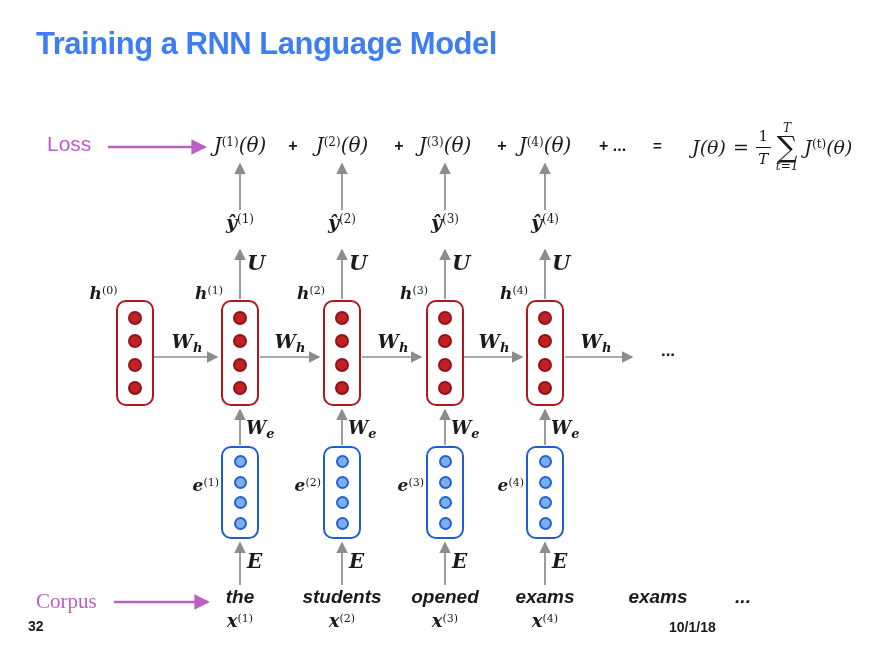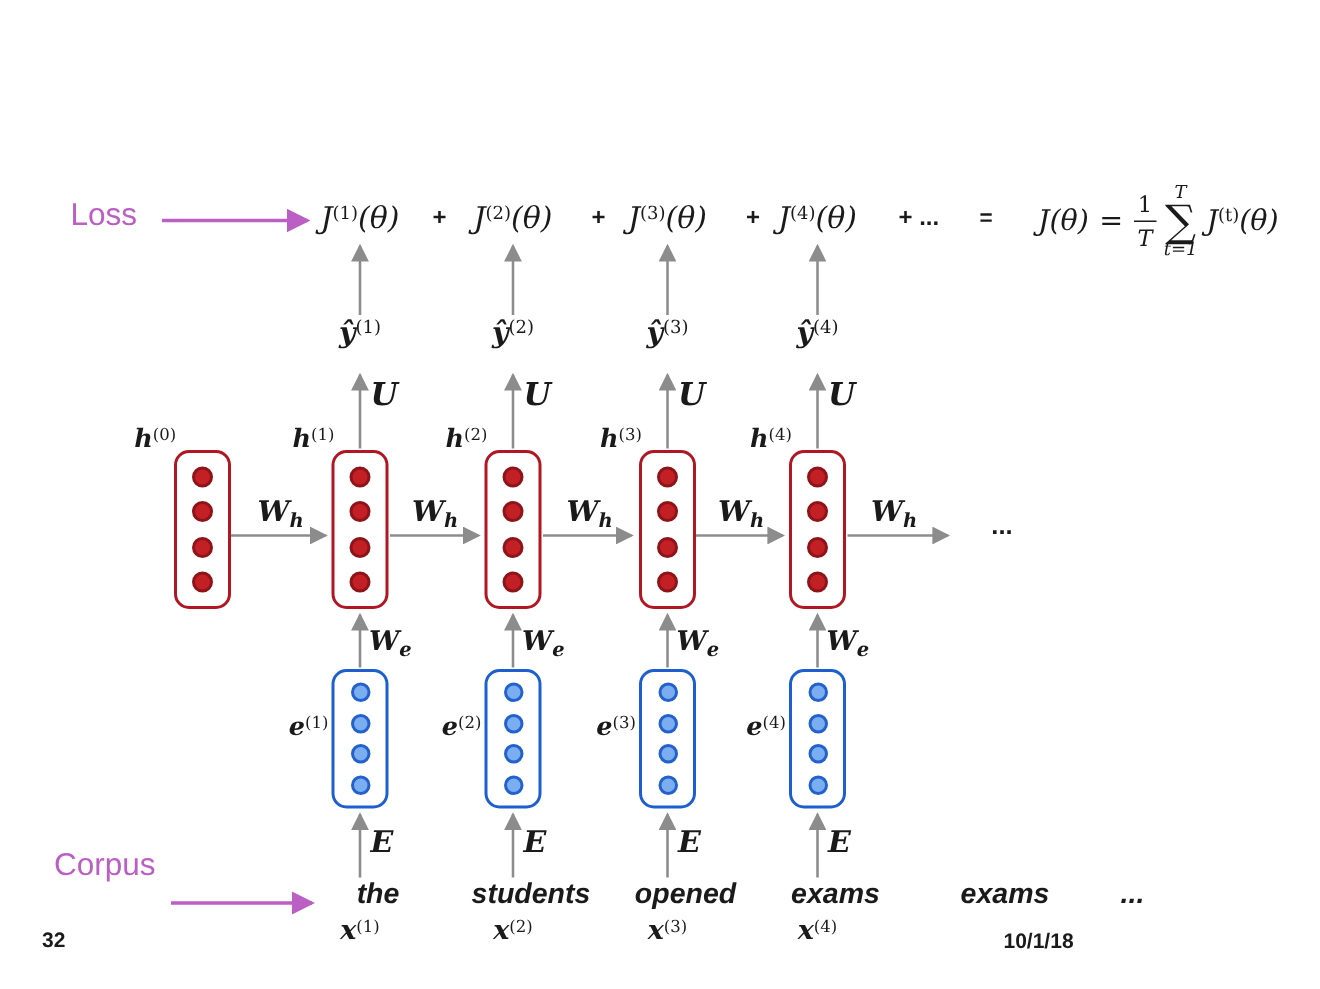--- a/index.html
+++ b/index.html
@@ -8,21 +8,21 @@
     font-family:"Liberation Sans", sans-serif; color:#1a1a1a; overflow:hidden;
   }
   
   .title {
     position:absolute; left:36px; top:26px; font-size:31px; font-weight:bold;
     color:#3f7df2; letter-spacing:-0.5px; margin:0;
   }
   
   .anno { position:absolute; color:#bb5fc4; font-size:21px; }
   .loss-label { left:47px; top:132px; }
-  .corpus-label { left:36px; top:565px; }
+  .corpus-label { left:36px; top:589px;font-family:Liberation Serif, serif; }
   
   .ser  { font-family:"DejaVu Serif", serif; }
   .it   { font-family:"DejaVu Serif", serif; font-style:italic; }
   .bi   { font-family:"DejaVu Serif", serif; font-style:italic; font-weight:bold; }
   sup.m { font-family:"DejaVu Serif", serif; font-style:normal; font-weight:normal; font-size:12px; vertical-align:6px; }
   sub.m { font-family:"DejaVu Serif", serif; font-style:italic; font-weight:bold; font-size:13px; vertical-align:-4px; }
   sup.s { font-family:"DejaVu Serif", serif; font-style:normal; font-weight:normal; font-size:11px; vertical-align:5px; }
   
   .jterm { position:absolute; top:133px; transform:translateX(-50%); font-size:20px; white-space:nowrap; }
   .plus  { position:absolute; top:137px; transform:translateX(-50%); font-size:16px; font-weight:bold; }
@@ -37,21 +37,21 @@
   .sum .lim { font-size:12px; }
   .sum .sigma { font-family:"DejaVu Serif", serif; font-size:29px; line-height:0.9; }
   
   .col { position:absolute; top:0; width:0; height:659px; }
   .yhat   { position:absolute; top:211px; transform:translateX(-50%); font-size:19px; white-space:nowrap; }
   .ulabel { position:absolute; top:250px; left:7px; font-size:21px; }
   .hlabel { position:absolute; top:283px; left:-17px; transform:translateX(-100%); font-size:17px; white-space:nowrap;text-align:center; }
   .welabel{ position:absolute; top:417px; left:6px; font-size:18px; white-space:nowrap;text-align:right; }
   .elabel { position:absolute; top:475px; left:-21px; transform:translateX(-100%); font-size:17px; white-space:nowrap; }
   .Elabel { position:absolute; top:549px; left:7px; font-size:20px; }
-  .word   { position:absolute; top:586px; transform:translateX(-50%); font-size:19px; font-style:italic; font-weight:600; white-space:nowrap;margin-left:12px; }
+  .word   { position:absolute; top:586px; transform:translateX(-50%); font-size:19px; font-style:italic; font-weight:600; white-space:nowrap; }
   .xlabel { position:absolute; top:610px; transform:translateX(-50%); font-size:18px; white-space:nowrap; }
   .whlabel{ position:absolute; top:330px; transform:translateX(-50%); font-size:19px; white-space:nowrap; }
   .hdots  { position:absolute; left:668px; top:341px; transform:translateX(-50%); font-size:17px; font-weight:bold; }
   
   .vbox {
     position:absolute; left:-19px; width:38px; box-sizing:border-box; background:#ffffff;
     border-radius:10px; display:flex; flex-direction:column; align-items:center; justify-content:space-evenly;
   }
   .vbox.red  { top:300px; height:106px; border:2.5px solid #b11623; }
   .vbox.blue { top:446px; height:93px;  border:2.5px solid #1e5fd0; }
@@ -62,20 +62,21 @@
   .wires { position:absolute; left:0; top:0; pointer-events:none; }
   
   .pageno { position:absolute; left:28px; top:618px; font-size:14px; font-weight:bold; }
   .date   { position:absolute; left:669px; top:619px; font-size:14px; font-weight:bold; }
 </style>
 </head>
 <body>
 
 <div class="slide">
 
+  <h1 class="title">Training a RNN Language Model</h1>
 
   <svg class="wires" width="880" height="659">
     <defs>
       <marker id="ag" viewBox="0 0 8 8" refX="7" refY="4" markerWidth="7" markerHeight="7" orient="auto">
         <path d="M0,0 L8,4 L0,8 Z" fill="#8c8c8c"></path>
       </marker>
       <marker id="am" viewBox="0 0 8 8" refX="7" refY="4" markerWidth="6.5" markerHeight="6.5" orient="auto">
         <path d="M0,0 L8,4 L0,8 Z" fill="#bb5fc4"></path>
       </marker>
     </defs>

